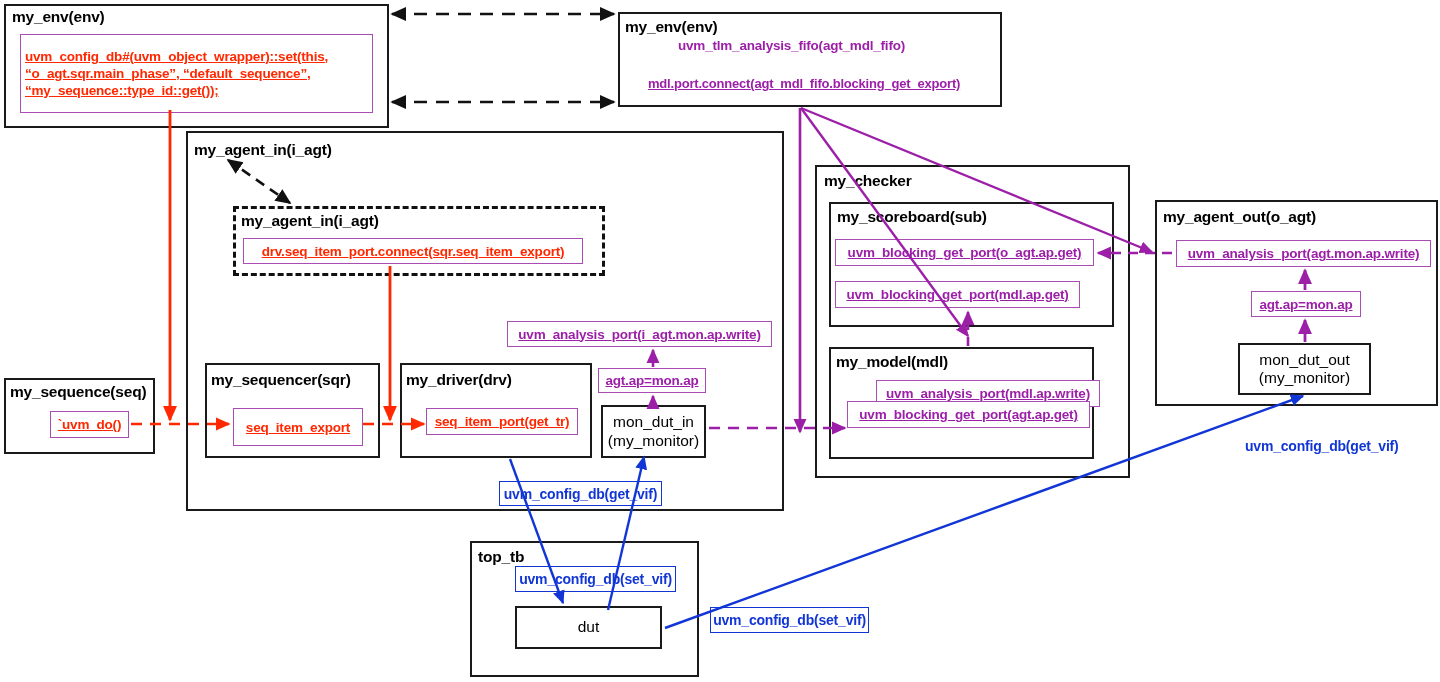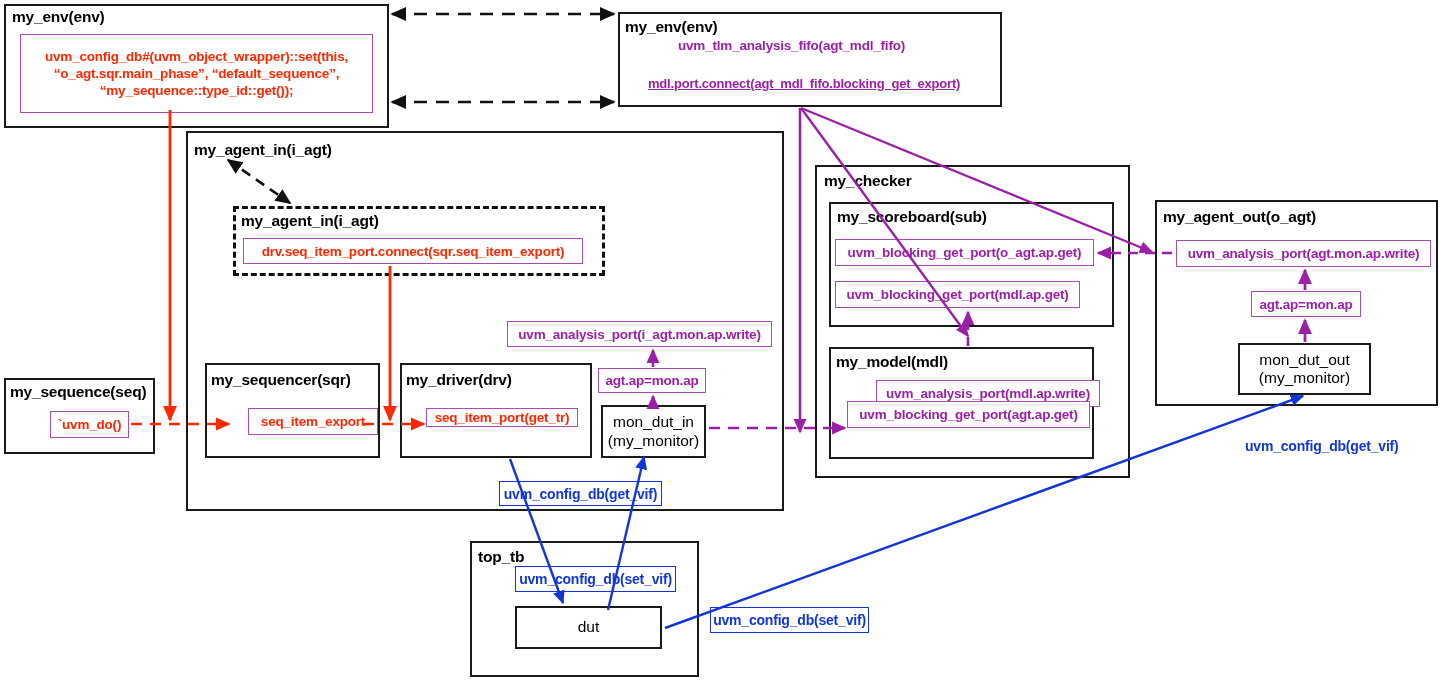--- a/index.html
+++ b/index.html
@@ -7,21 +7,21 @@
   #stage{position:relative;width:1440px;height:682px;background:#fff;overflow:hidden;}
 
   .box{position:absolute;box-sizing:border-box;background:transparent;}
   .blk{border:2.5px solid #1a1a1a;}
   .blk-thin{border:2px solid #1a1a1a;}
   .dashbox{border:3px dashed #111;}
   .ttl{position:absolute;color:#000;font-size:15.5px;font-weight:700;white-space:nowrap;letter-spacing:-.2px;}
 
   .pbox{position:absolute;box-sizing:border-box;border:1.6px solid #a94cb3;color:#9c1fa8;
         font-size:13.5px;font-weight:700;display:flex;align-items:center;justify-content:center;
-        text-align:center;white-space:nowrap;background:#fff;letter-spacing:-.2px;}
+        text-align:left;white-space:nowrap;background:#fff;letter-spacing:-.2px;text-decoration:underline;}
   .pbox.red{color:#ff2800;}
   .pbox.multi{white-space:normal;line-height:1.28;font-size:13.5px;padding:2px 4px;}
 
   .bbox{position:absolute;box-sizing:border-box;border:1.6px solid #1236d6;color:#1236d6;
         font-size:14px;font-weight:700;display:flex;align-items:center;justify-content:center;
         white-space:nowrap;background:#fff;letter-spacing:-.2px;}
   .btext{position:absolute;color:#1236d6;font-size:14px;font-weight:700;white-space:nowrap;letter-spacing:-.2px;}
 
   .ctext{position:absolute;display:flex;align-items:center;justify-content:center;
          font-size:15.5px;font-weight:400;color:#000000;text-align:center;line-height:1.18;white-space:pre-line;}
@@ -50,25 +50,25 @@
   <div class="box dashbox" style="left:233px;top:206px;width:372px;height:70px;"></div>
   <div class="ttl" style="left:241px;top:212px;">my_agent_in(i_agt)</div>
   <div class="pbox red" style="left:243px;top:238px;width:340px;height:26px;">drv.seq_item_port.connect(sqr.seq_item_export)</div>
 
   <div class="box blk" style="left:4px;top:378px;width:151px;height:76px;"></div>
   <div class="ttl" style="left:10px;top:383px;">my_sequence(seq)</div>
   <div class="pbox red" style="left:50px;top:411px;width:79px;height:27px;">`uvm_do()</div>
 
   <div class="box blk" style="left:205px;top:363px;width:175px;height:95px;"></div>
   <div class="ttl" style="left:211px;top:371px;">my_sequencer(sqr)</div>
-  <div class="pbox red" style="left:248px;top:408px;width:130px;height:27px;">seq_item_export</div>
+  <div class="pbox red" style="left:233px;top:408px;width:130px;height:38px;">seq_item_export</div>
 
   <div class="box blk" style="left:400px;top:363px;width:192px;height:95px;"></div>
   <div class="ttl" style="left:406px;top:371px;">my_driver(drv)</div>
-  <div class="pbox red" style="left:426px;top:408px;width:152px;height:19px;">seq_item_port(get_tr)</div>
+  <div class="pbox red" style="left:426px;top:408px;width:152px;height:27px;">seq_item_port(get_tr)</div>
 
   <div class="pbox" style="left:507px;top:321px;width:265px;height:26px;">uvm_analysis_port(i_agt.mon.ap.write)</div>
   <div class="pbox" style="left:598px;top:368px;width:108px;height:25px;">agt.ap=mon.ap</div>
   <div class="box blk-thin" style="left:601px;top:405px;width:105px;height:53px;"></div>
   <div class="ctext" style="left:601px;top:405px;width:105px;height:53px;">mon_dut_in
 (my_monitor)</div>
   <div class="bbox" style="left:499px;top:481px;width:163px;height:25px;">uvm_config_db(get_vif)</div>
 
   <div class="box blk" style="left:815px;top:165px;width:315px;height:313px;"></div>
   <div class="ttl" style="left:824px;top:172px;">my_checker</div>

